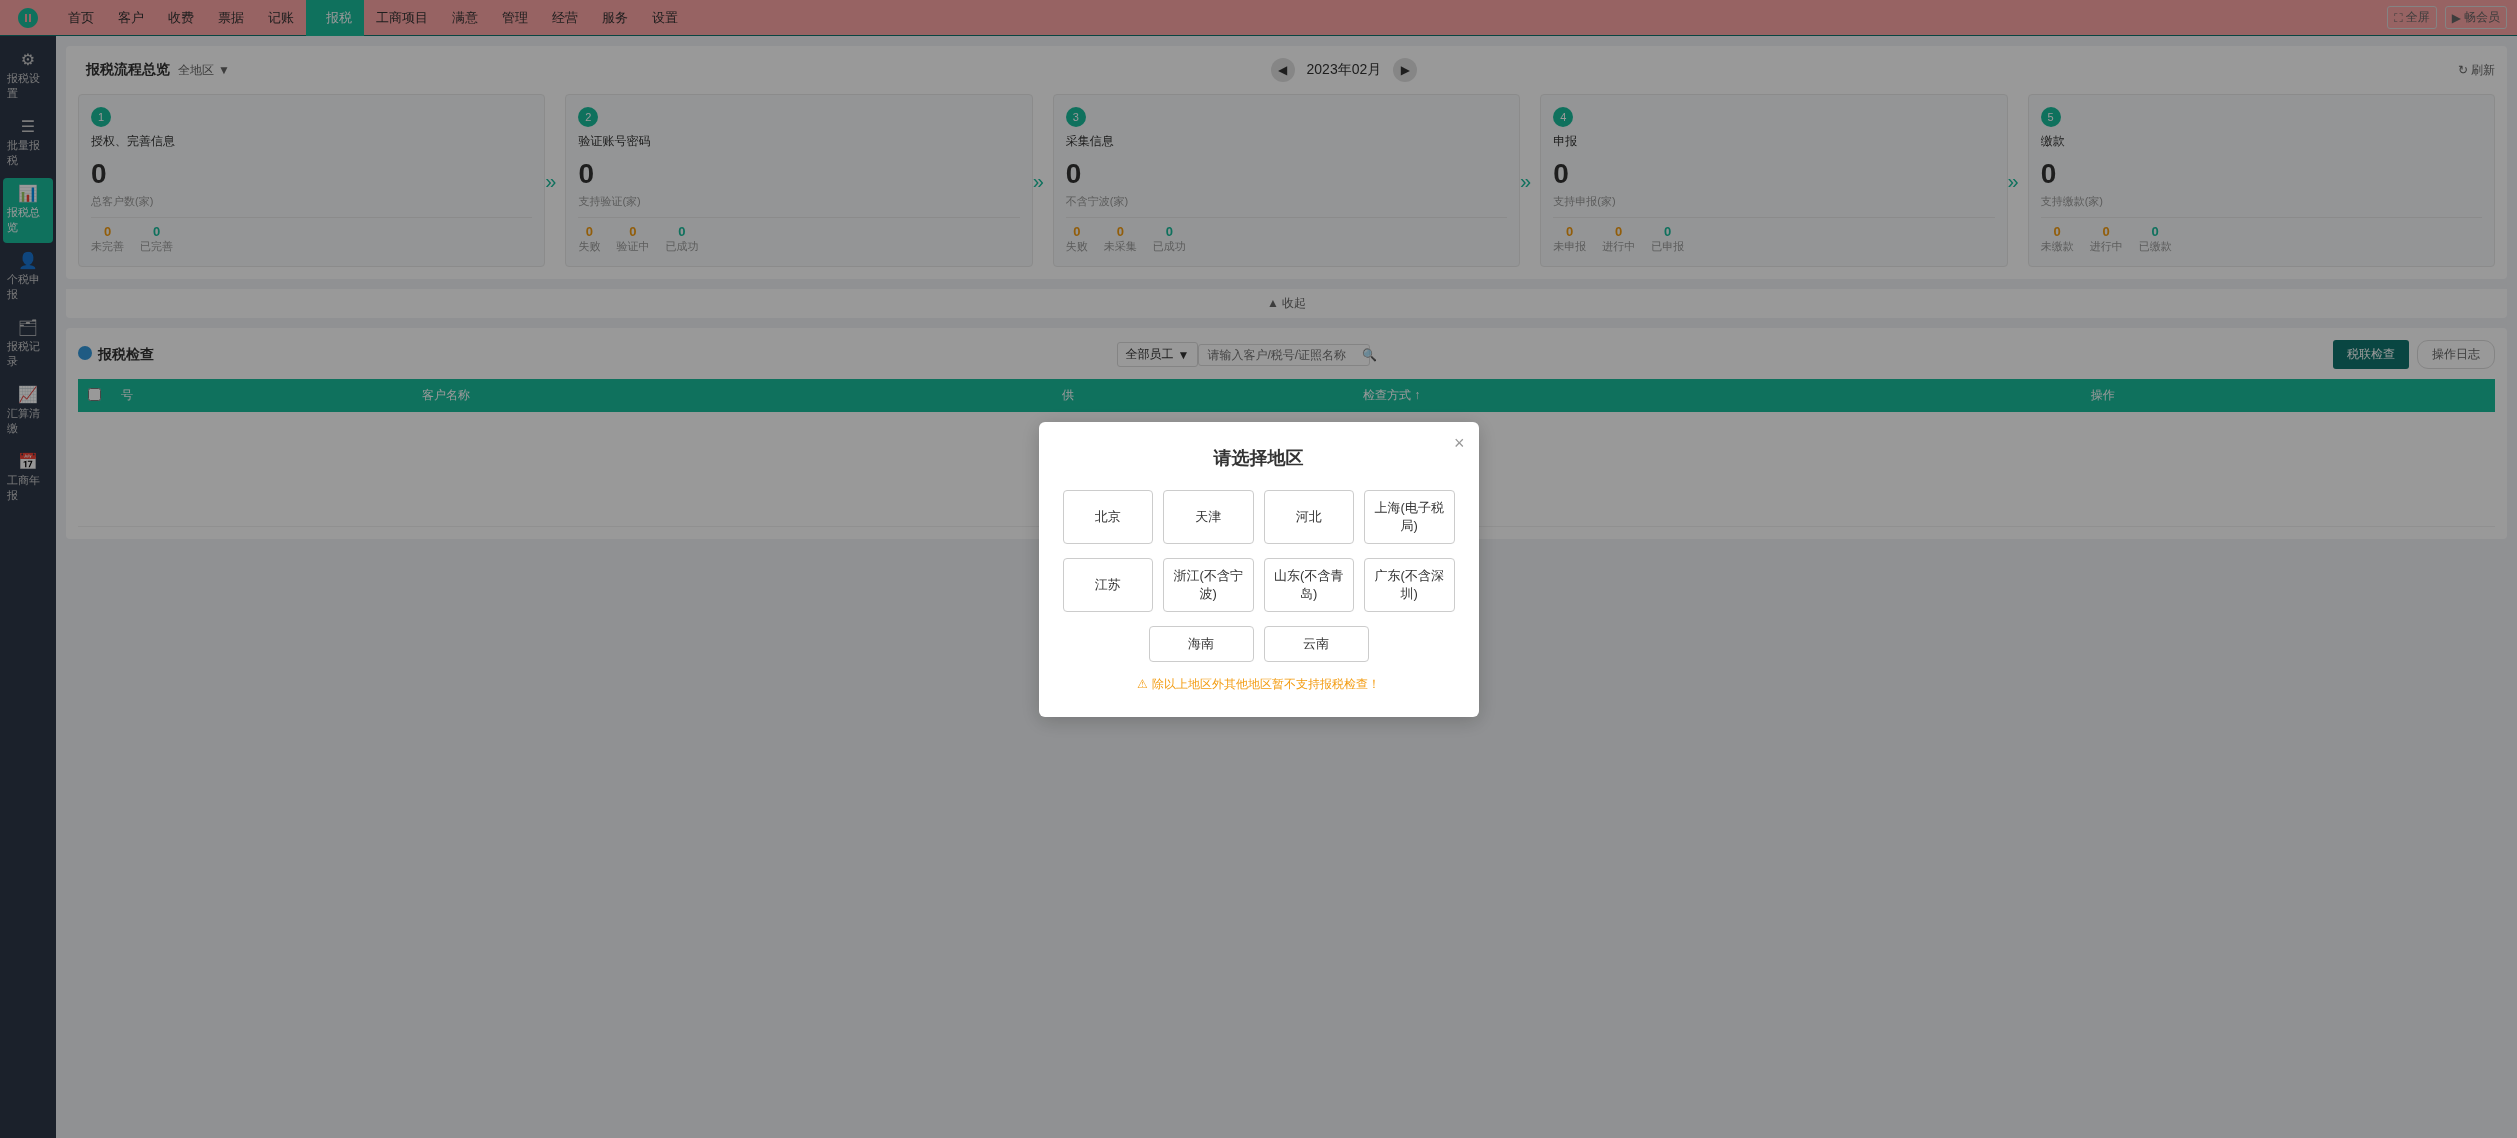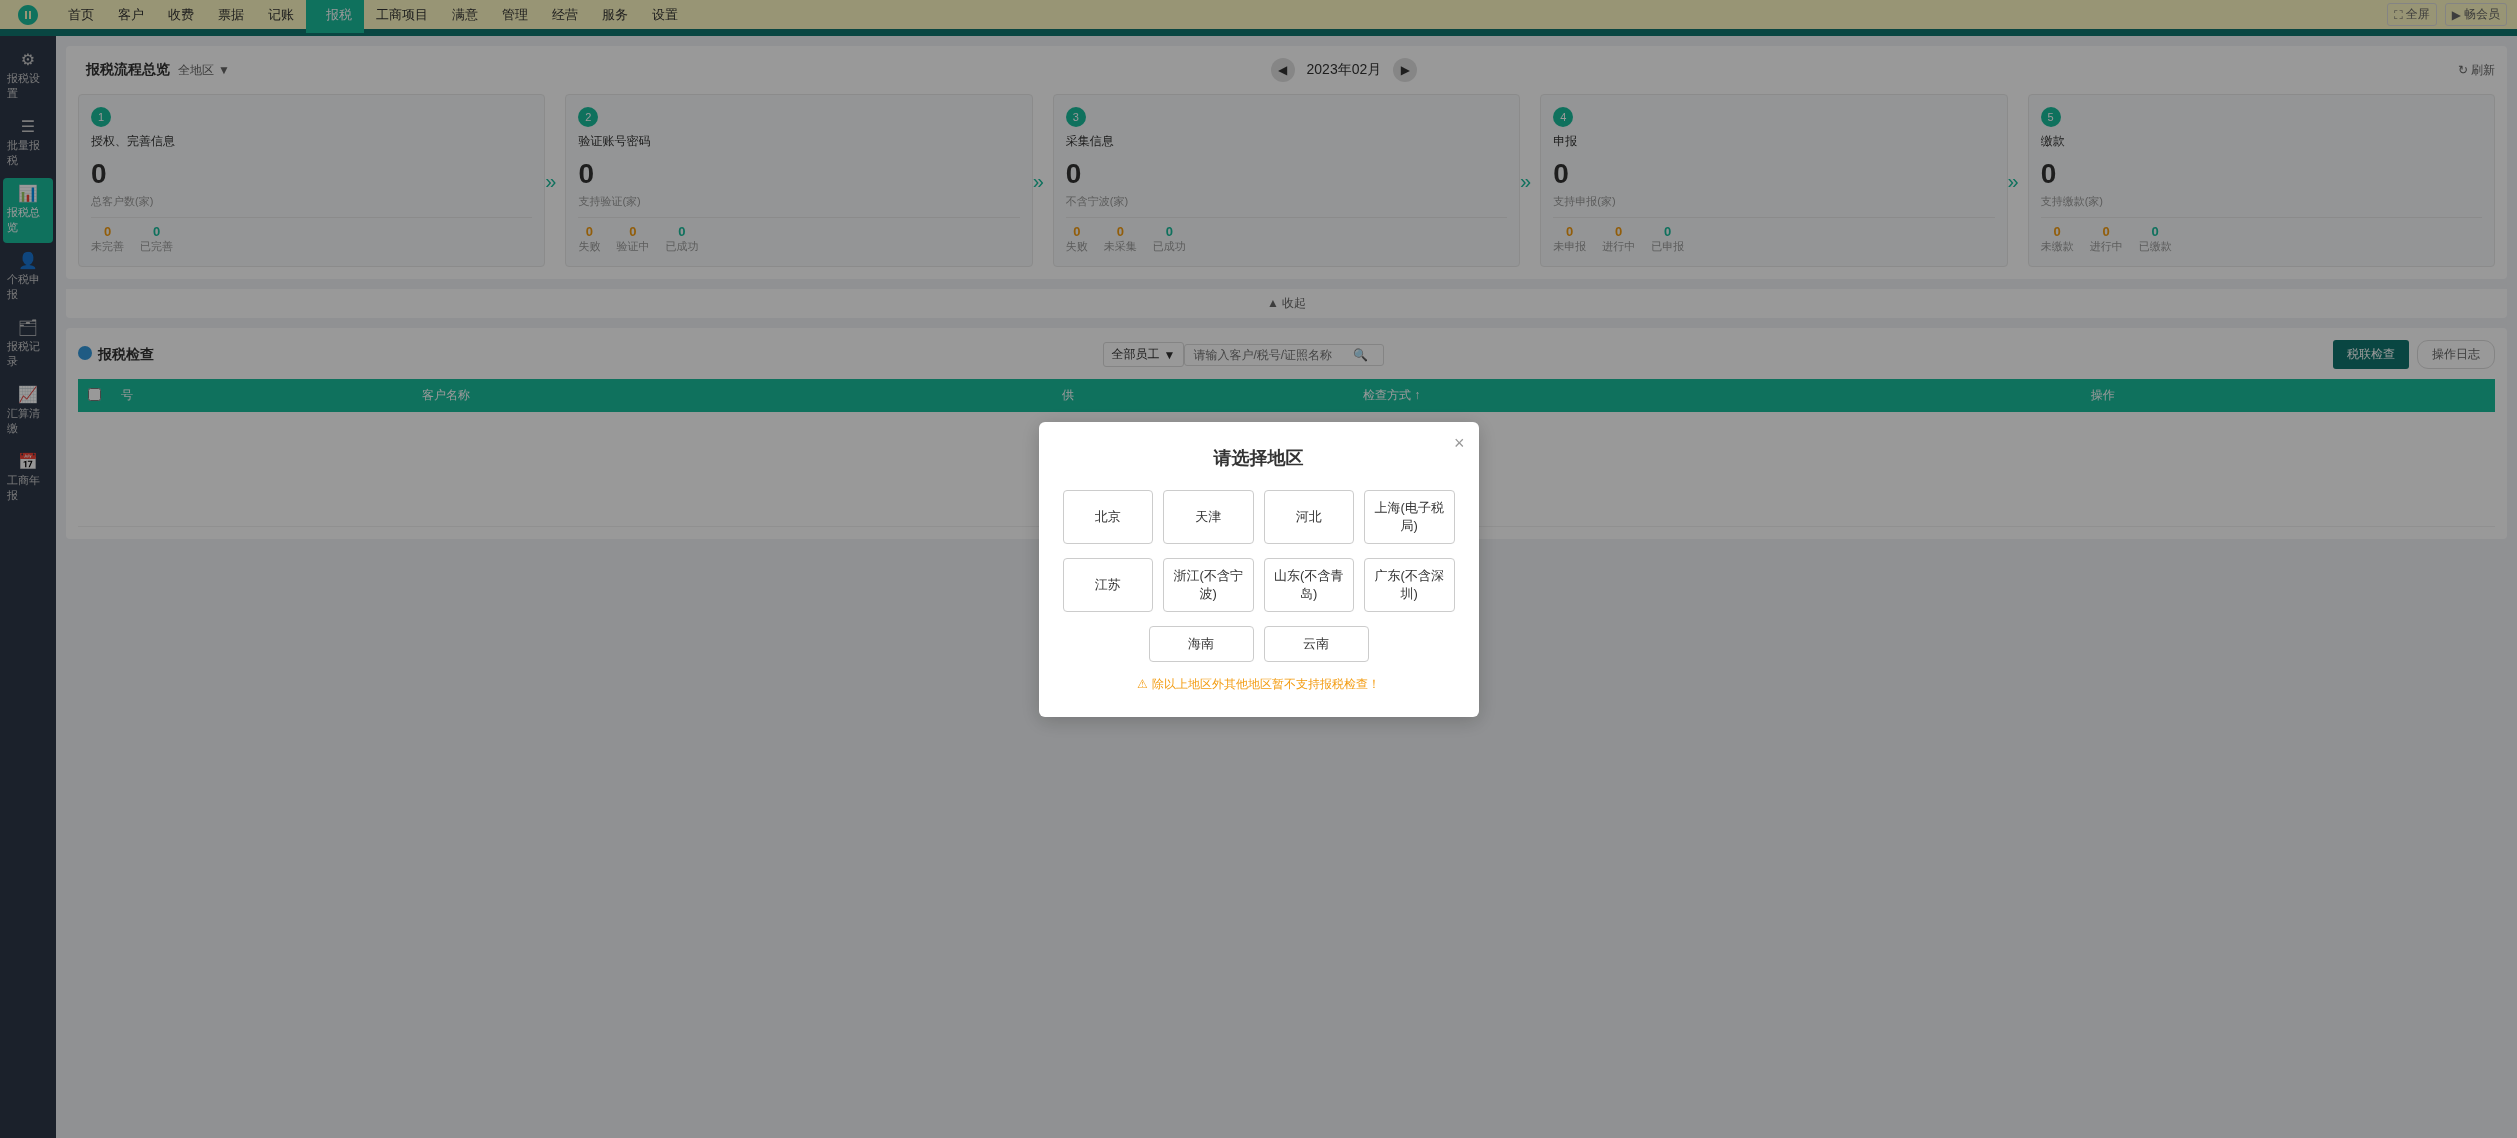--- a/index.html
+++ b/index.html
@@ -1,24 +1,23 @@
 <!DOCTYPE html>
 <html><head>
   <meta charset="utf-8">
   <style>
     * { box-sizing: border-box; margin: 0; padding: 0; }
     body { font-family: "Microsoft YaHei", "PingFang SC", sans-serif; background: #f0f2f5; font-size: 13px; color: #333; }
 
     
     .top-nav {
-      background: #fef9c3;
+      background: #fca5a5;
       height: 36px;
       display: flex;
-      align-items: center;
-      border-bottom: 7px solid #0f766e;
+      border-bottom: 1px solid #0f766e;
       padding: 0 10px;
       position: relative;
       z-index: 10;
     }
     .top-nav .logo {
       width: 36px;
       height: 36px;
       display: flex;
       align-items: center;
       justify-content: center;
@@ -277,21 +276,21 @@
       gap: 4px;
       cursor: pointer;
     }
     .search-box {
       display: flex;
       align-items: center;
       border: 1px solid #ddd;
       border-radius: 3px;
       padding: 3px 8px;
       font-size: 12px;
-      width: 200px;
+      width: 172px;
     }
     .btn-tax-check {
       background: #0f766e;
       color: #fff;
       border: none;
       border-radius: 3px;
       padding: 5px 14px;
       font-size: 12px;
       cursor: pointer;
     }

